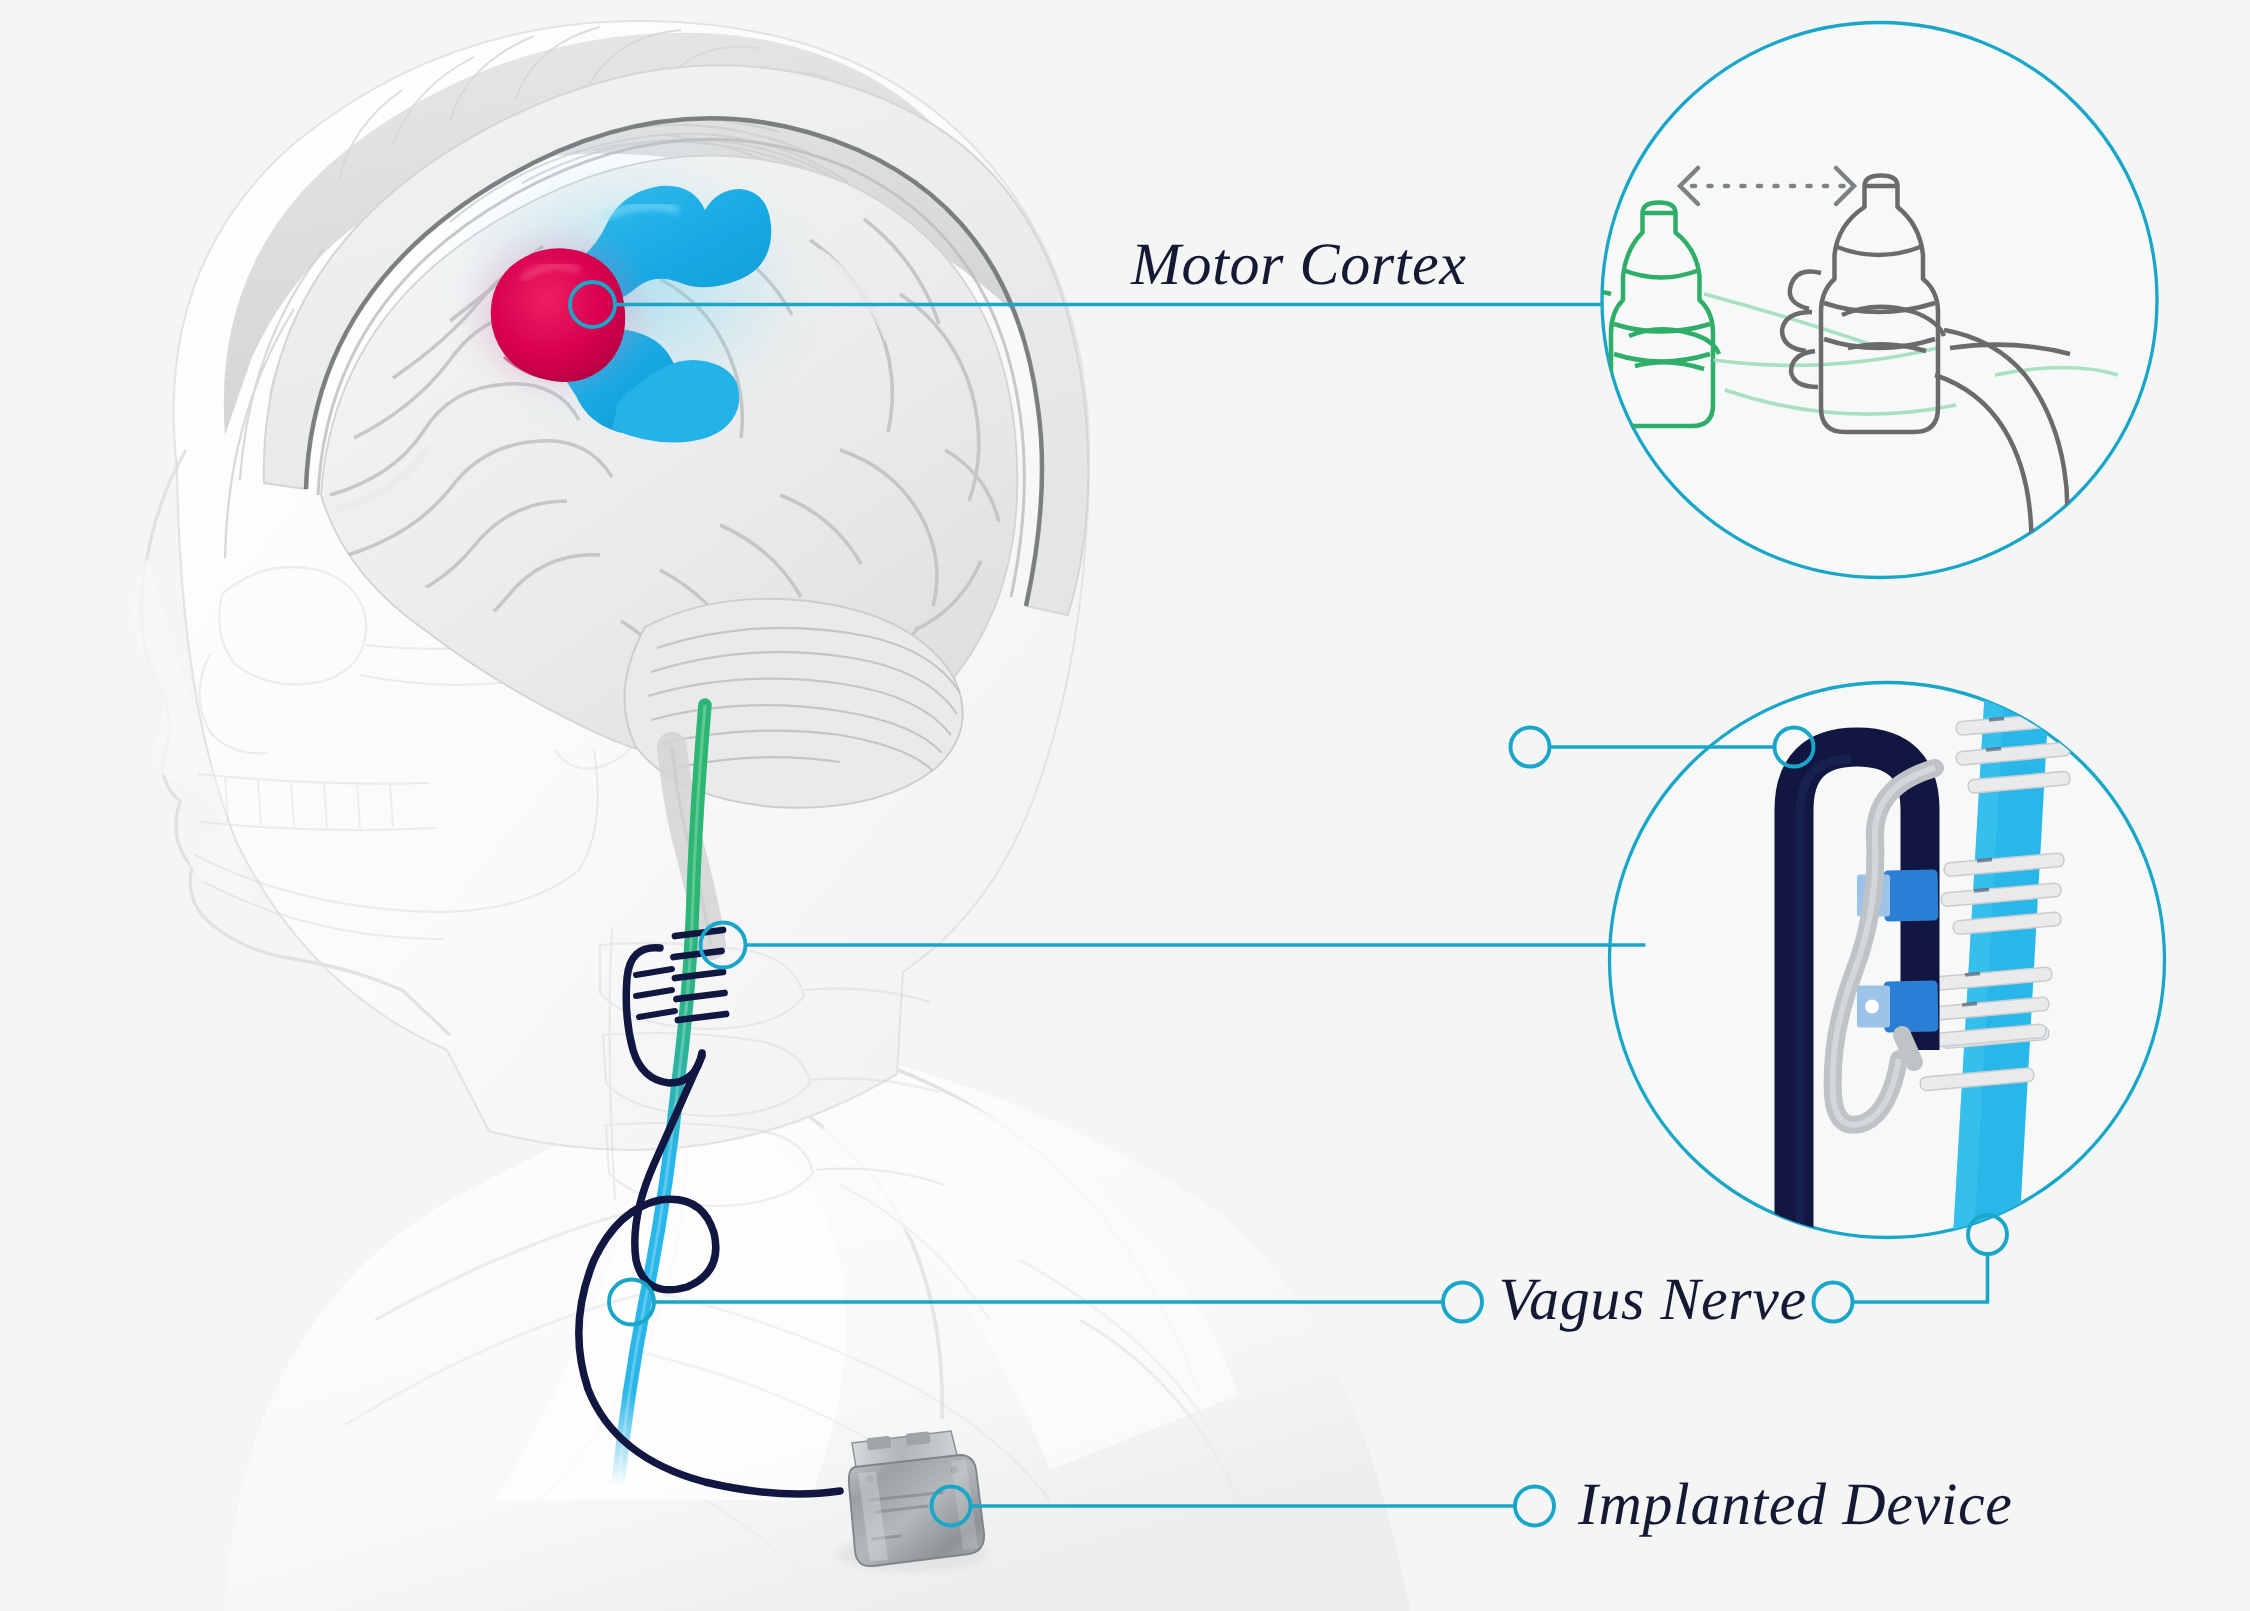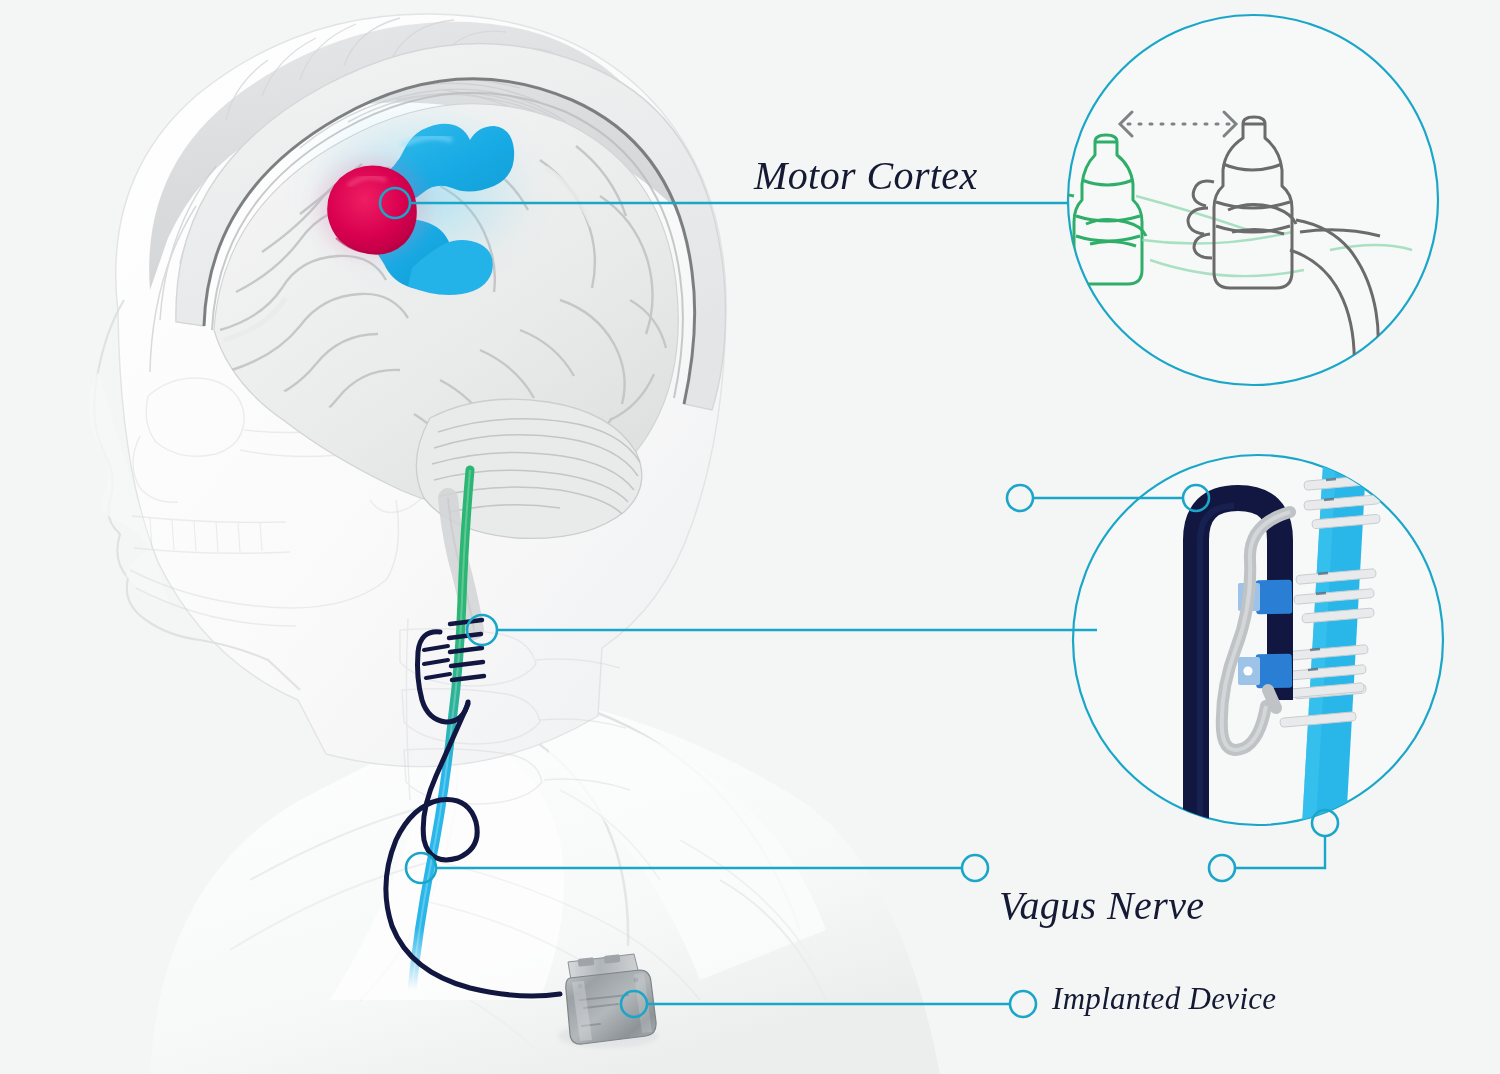--- a/index.html
+++ b/index.html
@@ -34,22 +34,22 @@
     font-style: italic;
     font-weight: 400;
     color: #141a33;
     white-space: nowrap;
     letter-spacing: 0.01em;
     line-height: 1;
   }
 
   #label-motor-cortex   { left: 754px;  top: 156px;  font-size: 40px; }
   #label-implant-lead   { left: 776px;  top: 485px;  font-size: 40px; }
-  #label-vagus-nerve    { left: 999px;  top: 846px;  font-size: 40px; margin-top: 40px; }
-  #label-implanted-dev  { left: 1052px; top: 983px;  font-size: 31px; text-align: center; }
+  #label-vagus-nerve    { left: 999px;  top: 846px;  font-size: 40px; }
+  #label-implanted-dev  { left: 1052px; top: 983px;  font-size: 40px; text-align: center; }
 </style>
 </head>
 <body>
 
 <div id="stage">
 
   <svg id="artboard" viewBox="0 0 1500 1074" xmlns="http://www.w3.org/2000/svg">
     <defs>
 
       <linearGradient id="gSkin" x1="0" y1="0" x2="1" y2="1">

